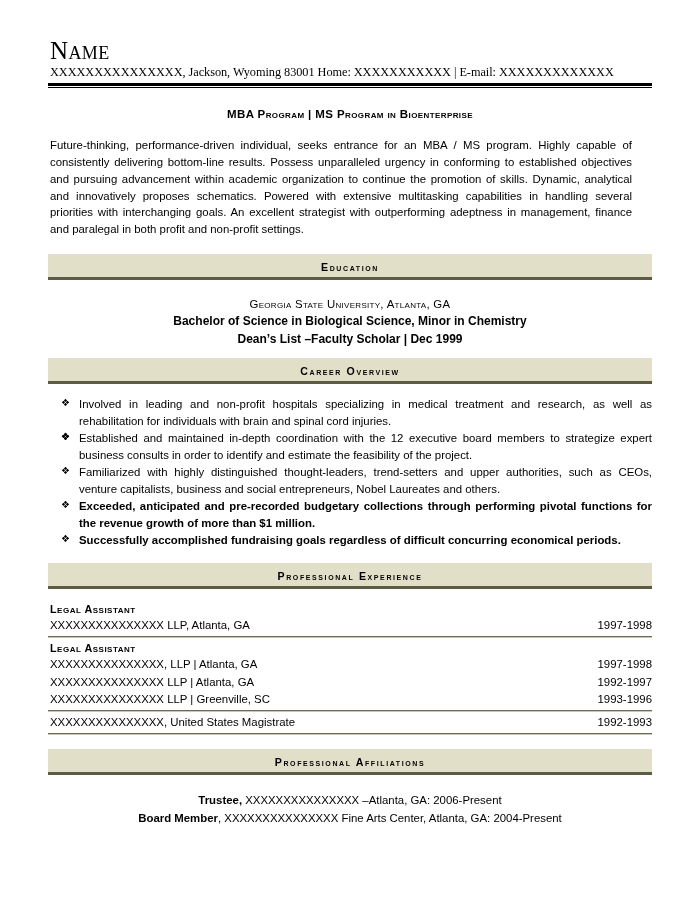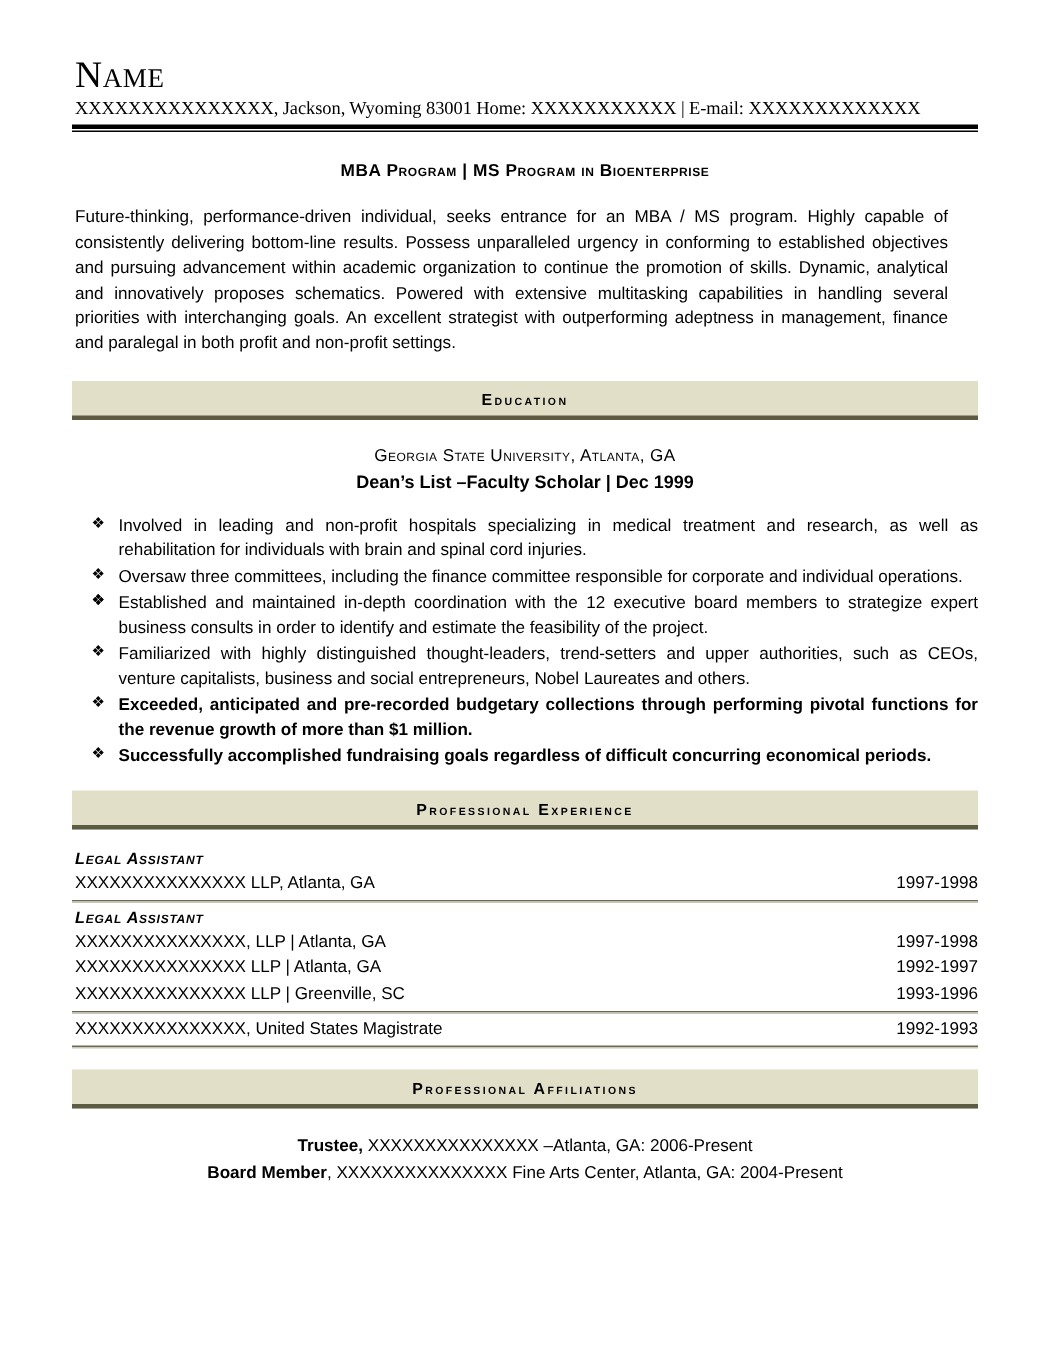--- a/index.html
+++ b/index.html
@@ -131,21 +131,20 @@
   
   .exp { margin: 8px 0 14px 0; }
   .exp-group { }
   .exp-title {
     font-size: 10.8px;
     font-weight: bold;
     font-variant: small-caps;
     letter-spacing: 0.5px;
     line-height: 1.5;
     margin-left: 2px;
-    font-style: italic;
   }
   .exp-row {
     display: flex;
     justify-content: space-between;
     align-items: baseline;
     font-size: 11.4px;
     line-height: 1.5;
     margin-left: 2px;
   }
   .exp-where { white-space: nowrap; }
@@ -183,26 +182,30 @@
     <div class="title-sub">MBA Program | MS Program in Bioenterprise</div>
   </div>
 
   <div class="summary">Future-thinking, performance-driven individual, seeks entrance for an MBA / MS program. Highly capable of consistently delivering bottom-line results. Possess unparalleled urgency in conforming to established objectives and pursuing advancement within academic organization to continue the promotion of skills. Dynamic, analytical and innovatively proposes schematics. Powered with extensive multitasking capabilities in handling several priorities with interchanging goals. An excellent strategist with outperforming adeptness in management, finance and paralegal in both profit and non-profit settings.</div>
 
   <div class="section-bar">
     <span class="section-bar-label">Education</span>
   </div>
   <div class="edu">
     <div class="edu-school">Georgia State University, Atlanta, GA</div>
+    <div class="edu-degree">Bachelor of Science in Biological Science, Minor in Chemistry</div>
     <div class="edu-honors">Dean’s List –Faculty Scholar | Dec 1999</div>
   </div>
 
+  <div class="section-bar">
+    <span class="section-bar-label">Career Overview</span>
+  </div>
   <ul class="bullets" id="career-bullets">
       <li class="bullet"><span class="bullet-marker">❖</span><span>Involved in leading and non-profit hospitals specializing in medical treatment and research, as well as rehabilitation for individuals with brain and spinal cord injuries.</span></li>
-      <li class="bullet"><span class="bullet-marker">❖</span><span>Oversaw three committees, including the finance committee responsible for corporate and individual operations.</span></li>
+      <li class="bullet"><span class="bullet-marker">❖</span></li>
       <li class="bullet"><span class="bullet-marker">❖</span></li>
       <li class="bullet"><span class="bullet-marker">❖</span><span>Established and maintained in-depth coordination with the 12 executive board members to strategize expert business consults in order to identify and estimate the feasibility of the project.</span></li>
       <li class="bullet"><span class="bullet-marker">❖</span><span>Familiarized with highly distinguished thought-leaders, trend-setters and upper authorities, such as CEOs, venture capitalists, business and social entrepreneurs, Nobel Laureates and others.</span></li>
       <li class="bullet bold"><span class="bullet-marker">❖</span><span>Exceeded, anticipated and pre-recorded budgetary collections through performing pivotal functions for the revenue growth of more than $1 million.</span></li>
       <li class="bullet bold"><span class="bullet-marker">❖</span><span>Successfully accomplished fundraising goals regardless of difficult concurring economical periods.</span></li>
     </ul>
 
   <div class="section-bar">
     <span class="section-bar-label">Professional Experience</span>
   </div>

